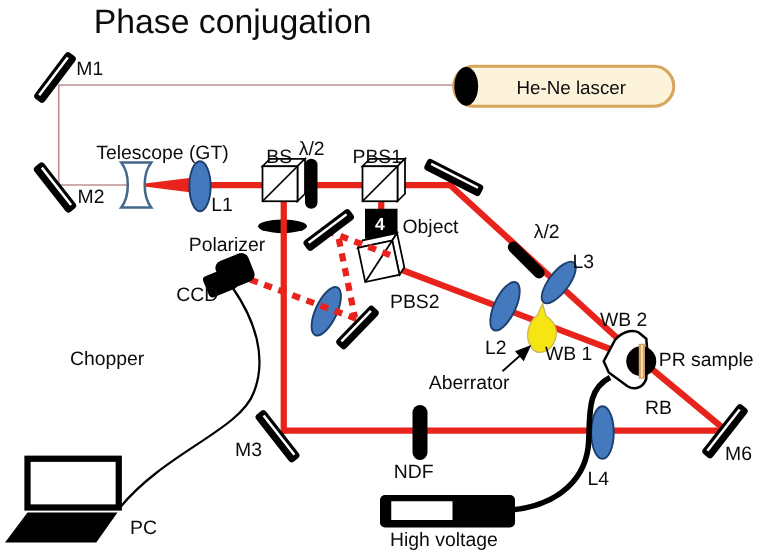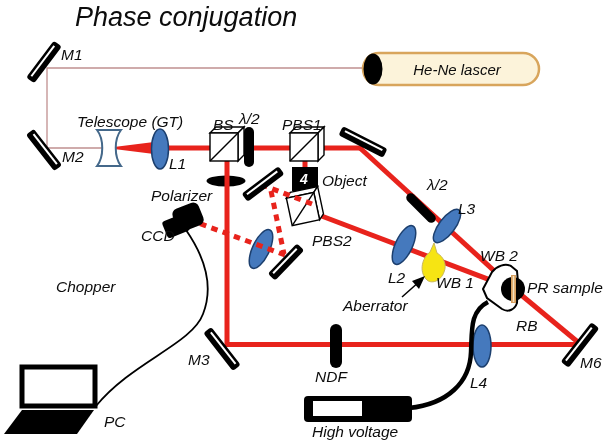--- a/index.html
+++ b/index.html
@@ -1,16 +1,16 @@
 <!DOCTYPE html>
 <html><head>
 <meta charset="utf-8">
 <style>
   html,body{margin:0;padding:0;background:#ffffff;}
-  .stage{width:609px;height:446px;position:relative;background:#fff;overflow:hidden;font-style:italic;}
+  .stage{width:609px;height:446px;position:relative;background:#fff;overflow:hidden;}
   svg{display:block;}
   text{font-family:"Liberation Sans","DejaVu Sans",sans-serif;fill:#0c0c0c;}
   .lbl{font-size:15.5px;}
   .title{font-size:27px;}
   .digit{font-size:14px;font-weight:bold;fill:#ffffff;}
   .lasertxt{font-size:15px;}
 </style>
 </head>
 <body>
 

